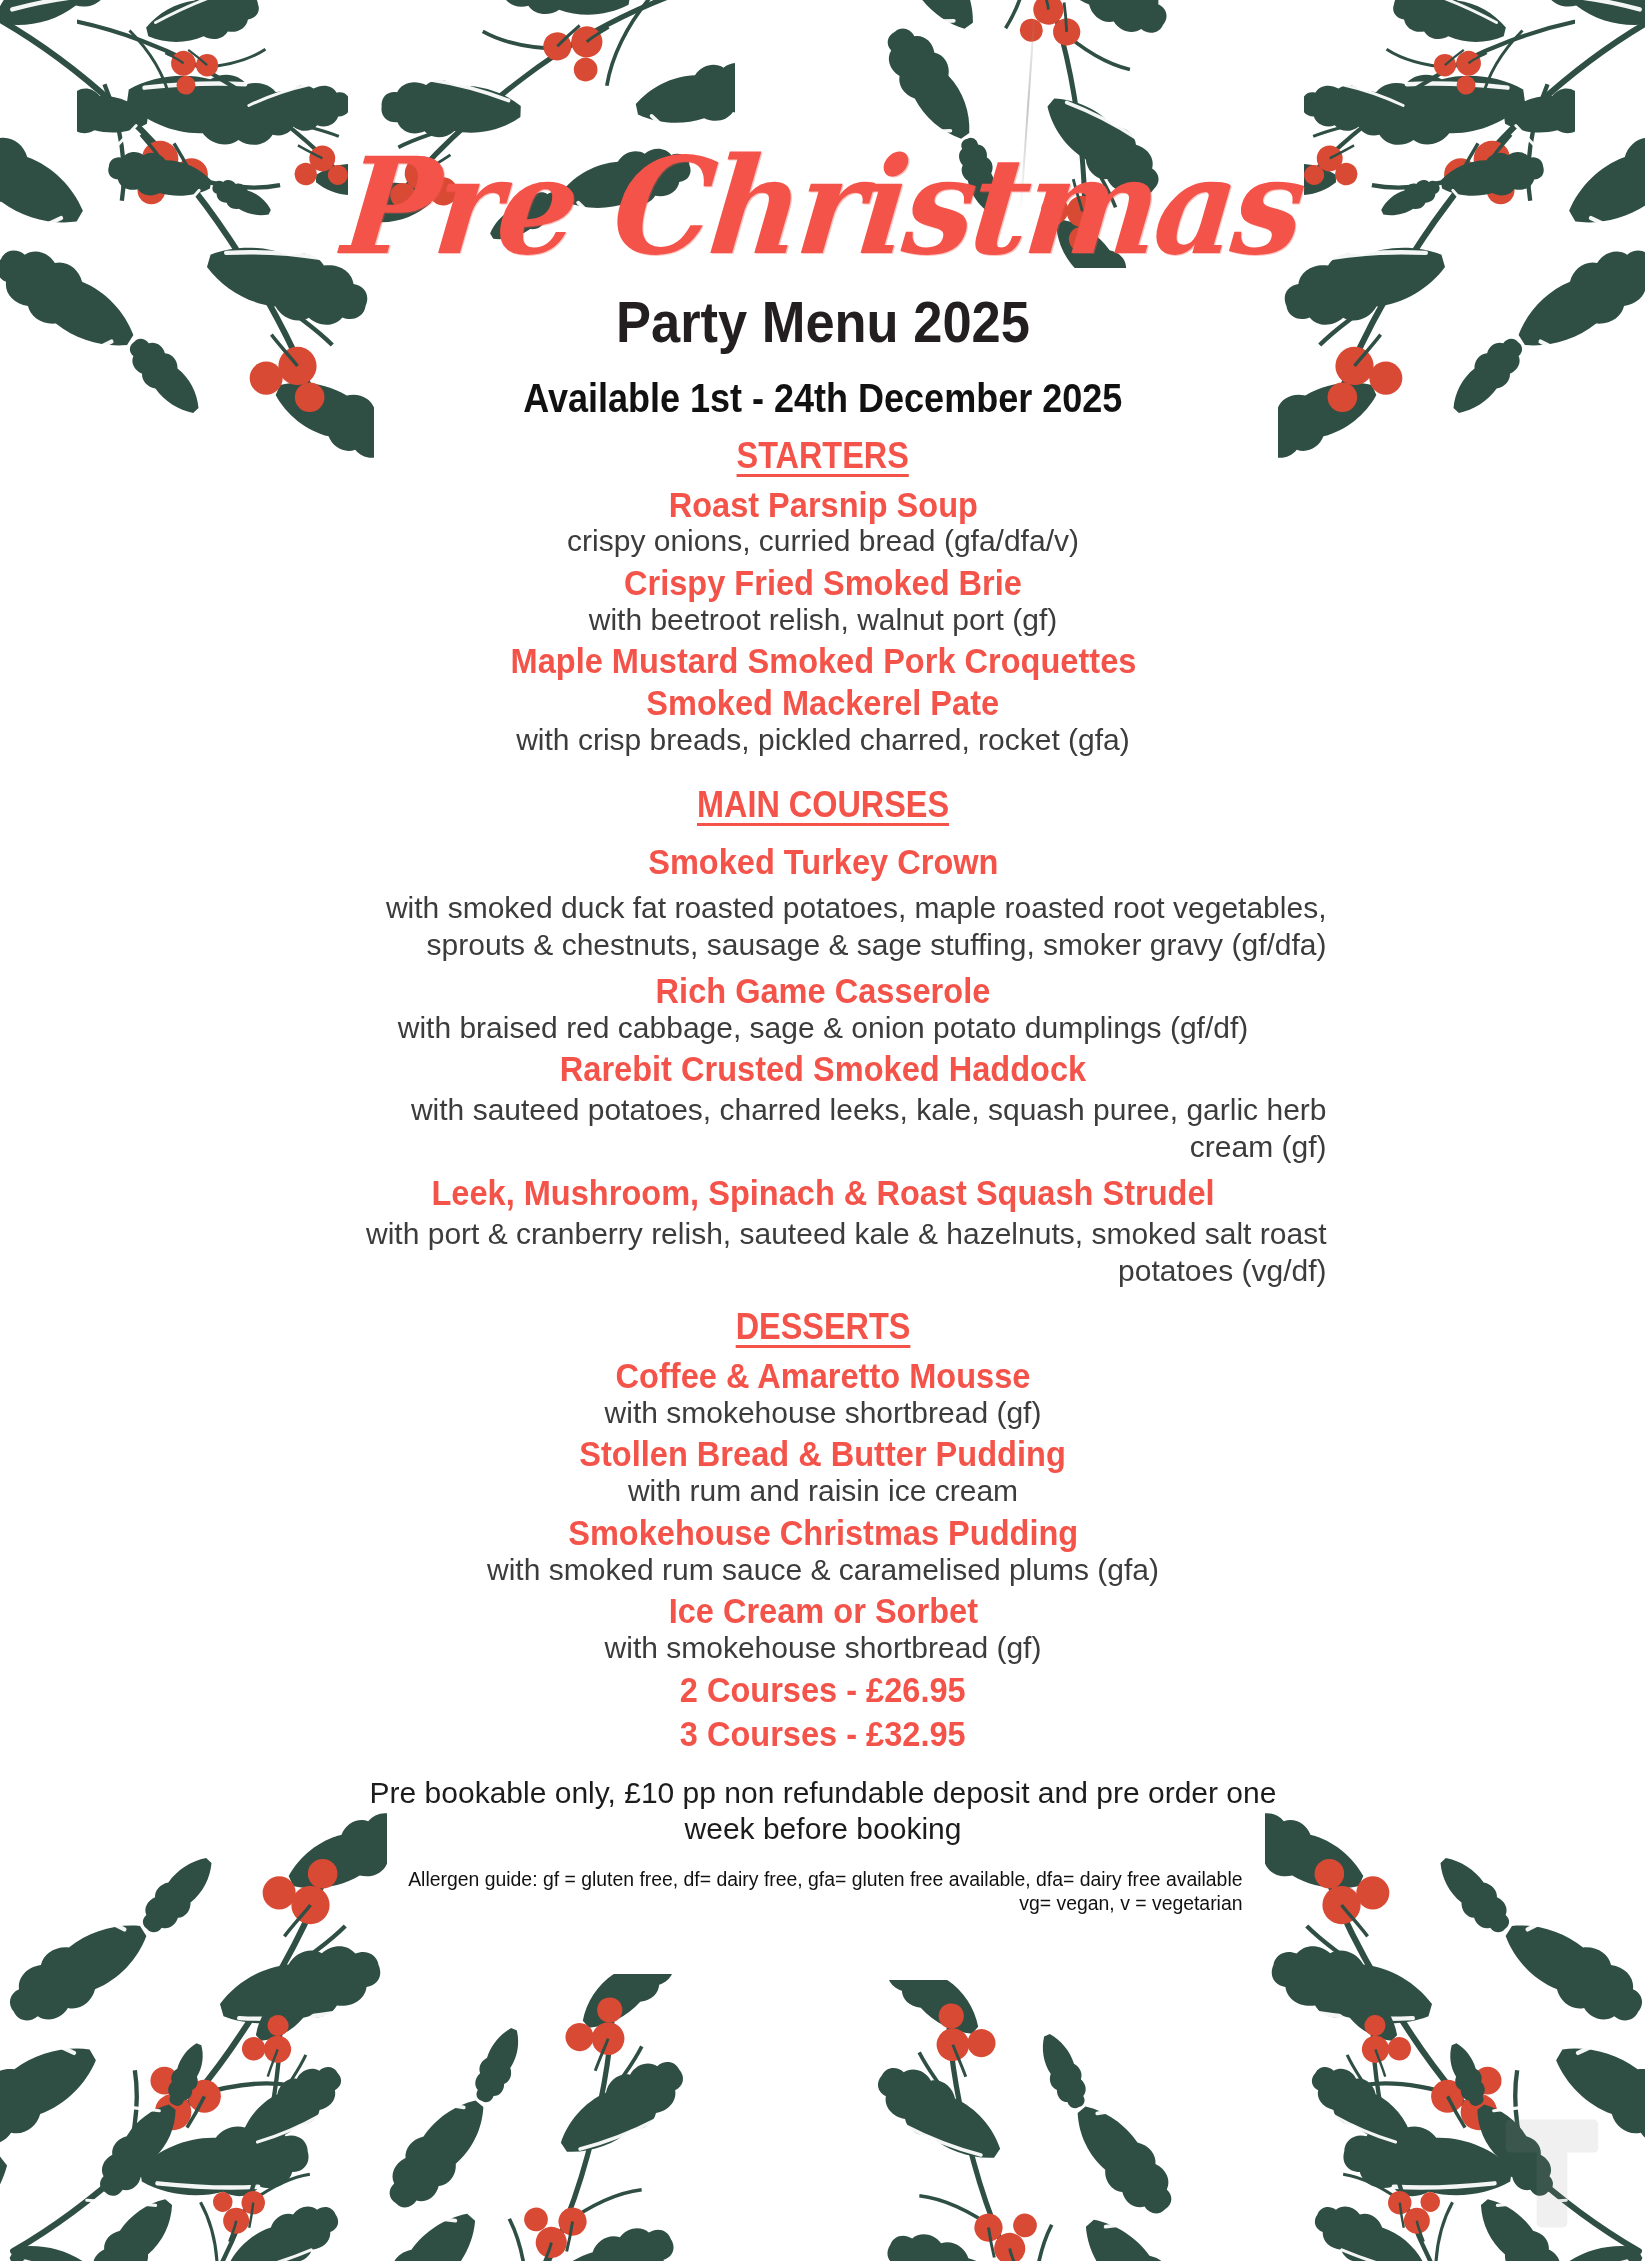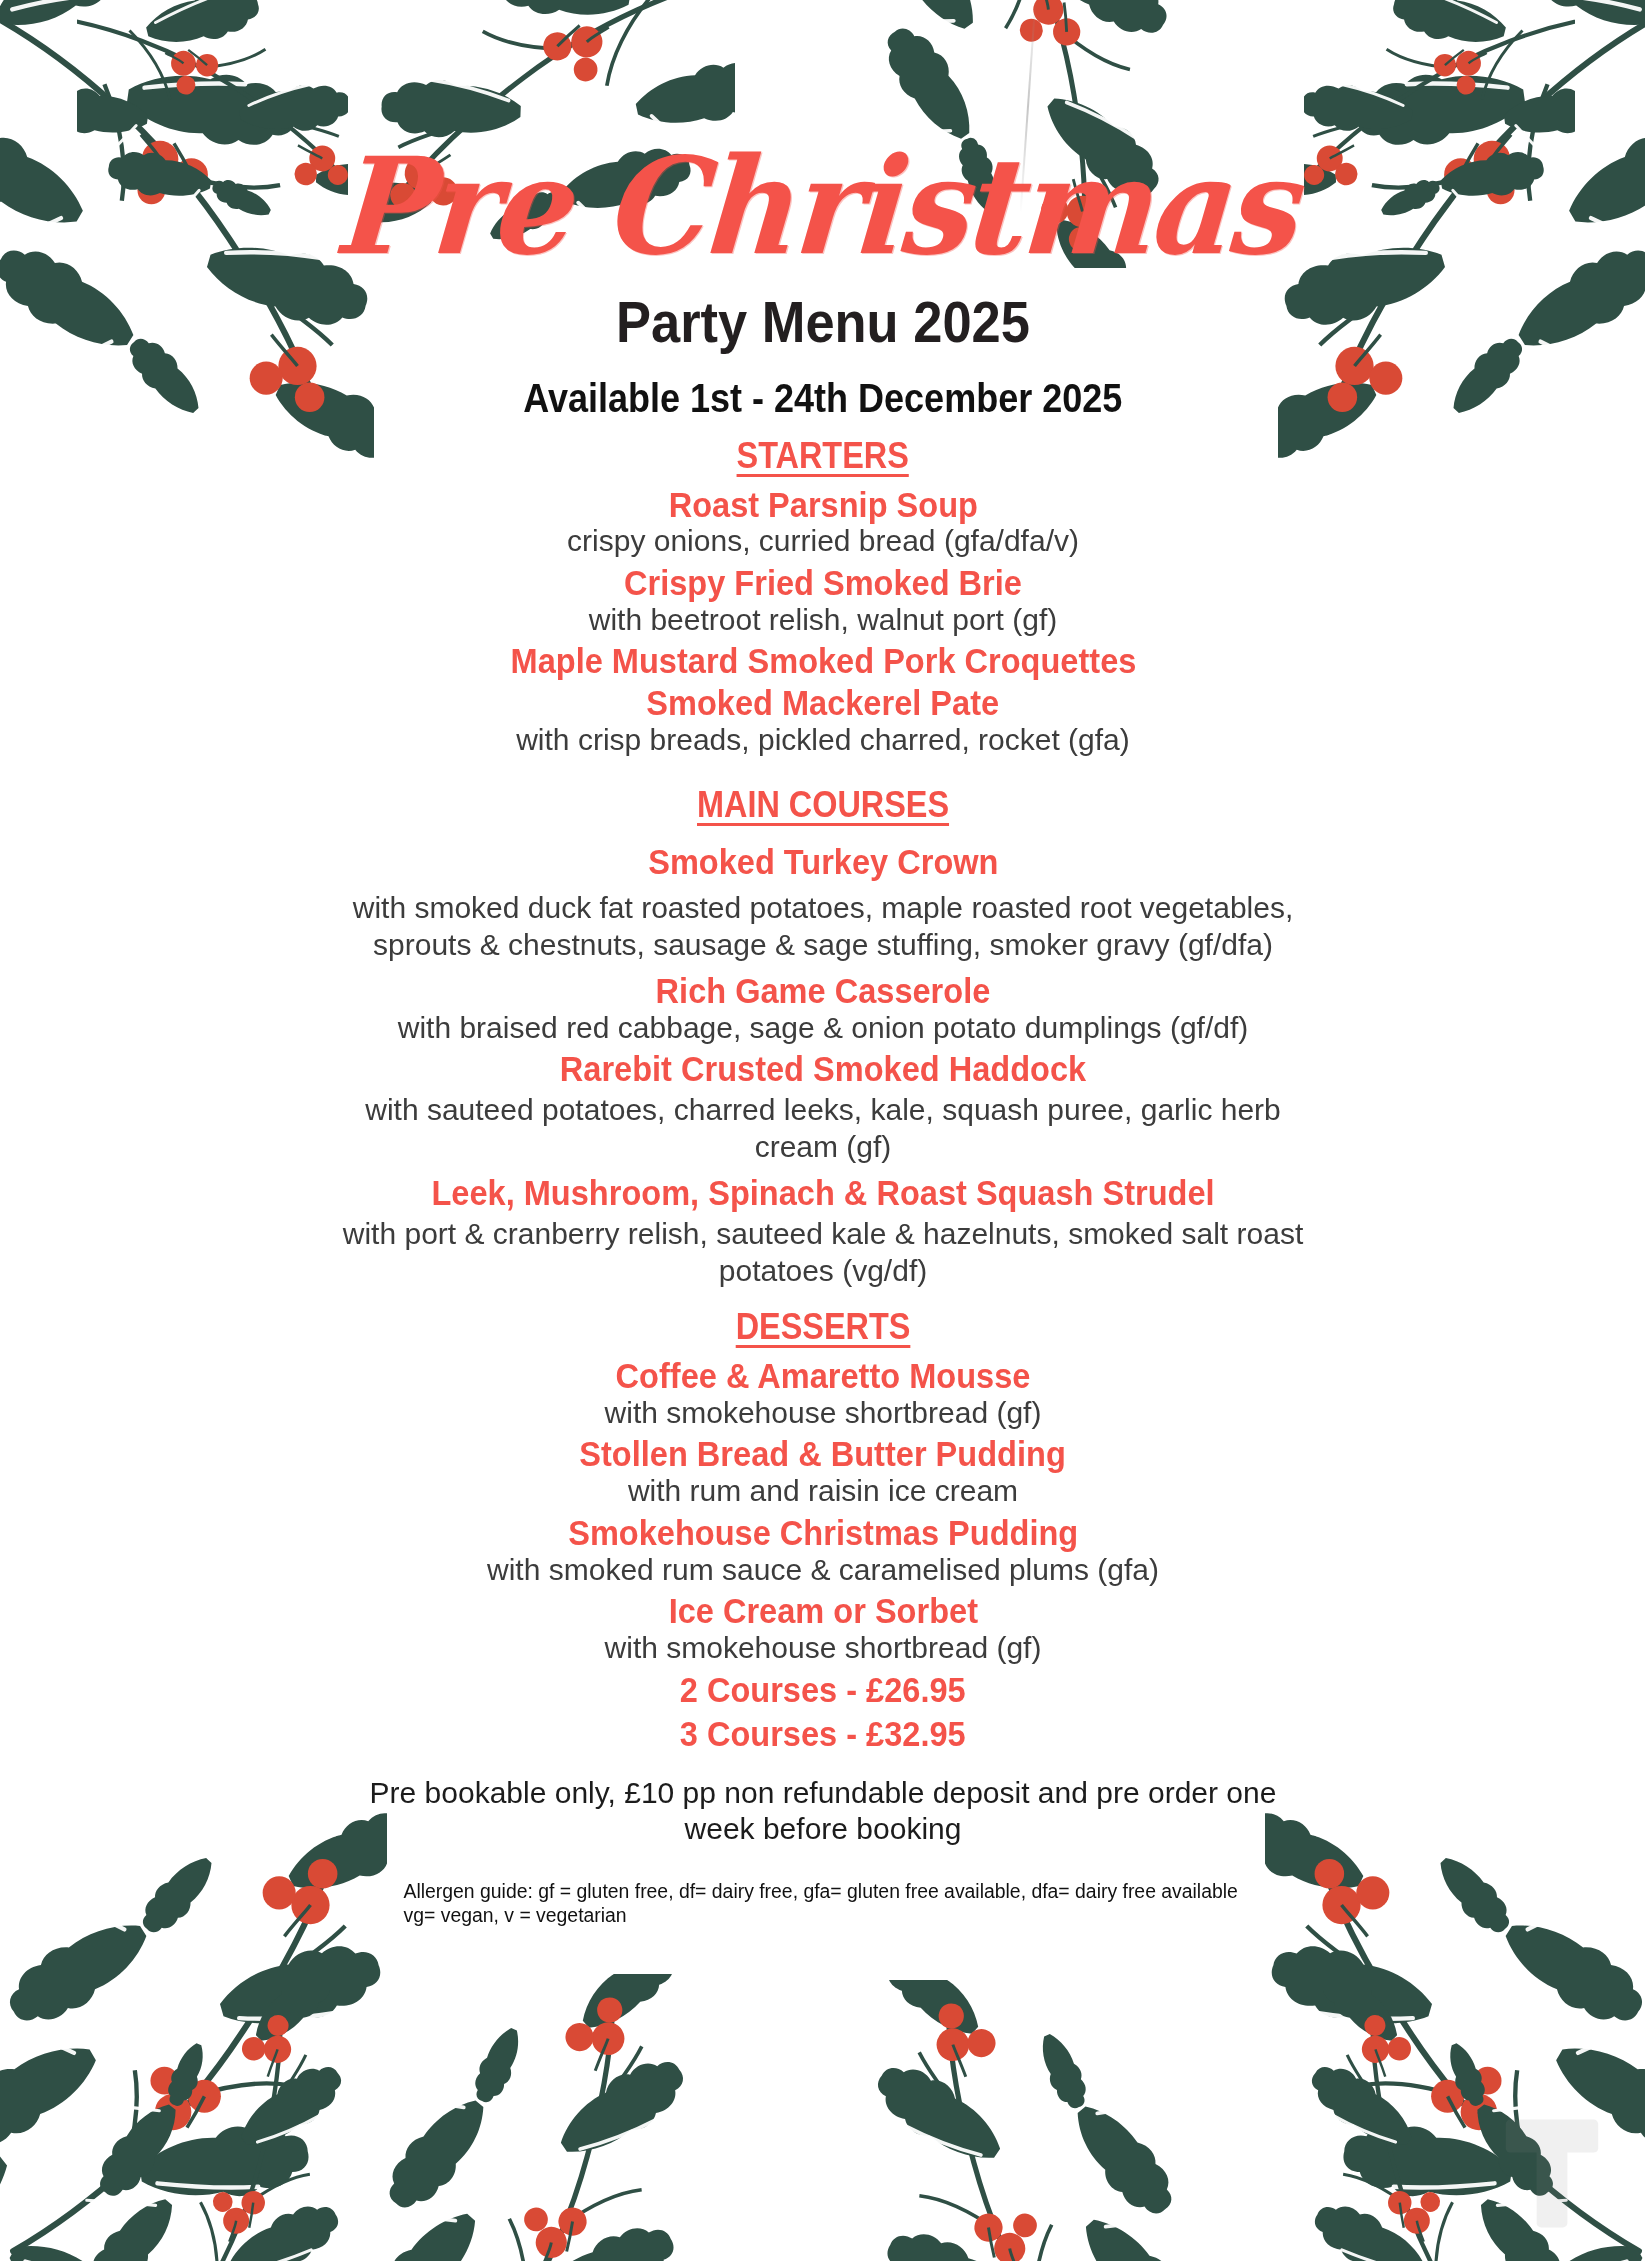--- a/index.html
+++ b/index.html
@@ -82,21 +82,21 @@
     transform:scaleX(.93);
     line-height:1.08;
     margin:0;
   }
 
   .dish-desc{
     font-family:"Liberation Sans", sans-serif;
     font-weight:400;
     font-size:30px;
     color:#3c3c3c;
-    text-align:center;
+    text-align:right;
     line-height:1.22;
     margin:0;
     max-width:1007px;
   }
 
   .price{
     font-family:"Liberation Sans", sans-serif;
     font-weight:700;
     font-size:35px;
     color:#F4534A;
@@ -113,24 +113,24 @@
     line-height:1.2;
     max-width:968px;
     margin:12px;
   }
 
   .allergen{
     font-family:"Liberation Sans", sans-serif;
     font-weight:400;
     font-size:19.4px;
     color:#111111;
-    text-align:left;
+    text-align:right;
     line-height:1.25;
     max-width:839px;
-    margin:16px;
+    margin:4px;
   }
 
   .sp-xs{ height:3.9px; }
   .sp-s { height:9px; }
   .sp-m { height:17px; }
   .sp-l { height:26px; }
 
   
   .scan-line{
     position:absolute;

